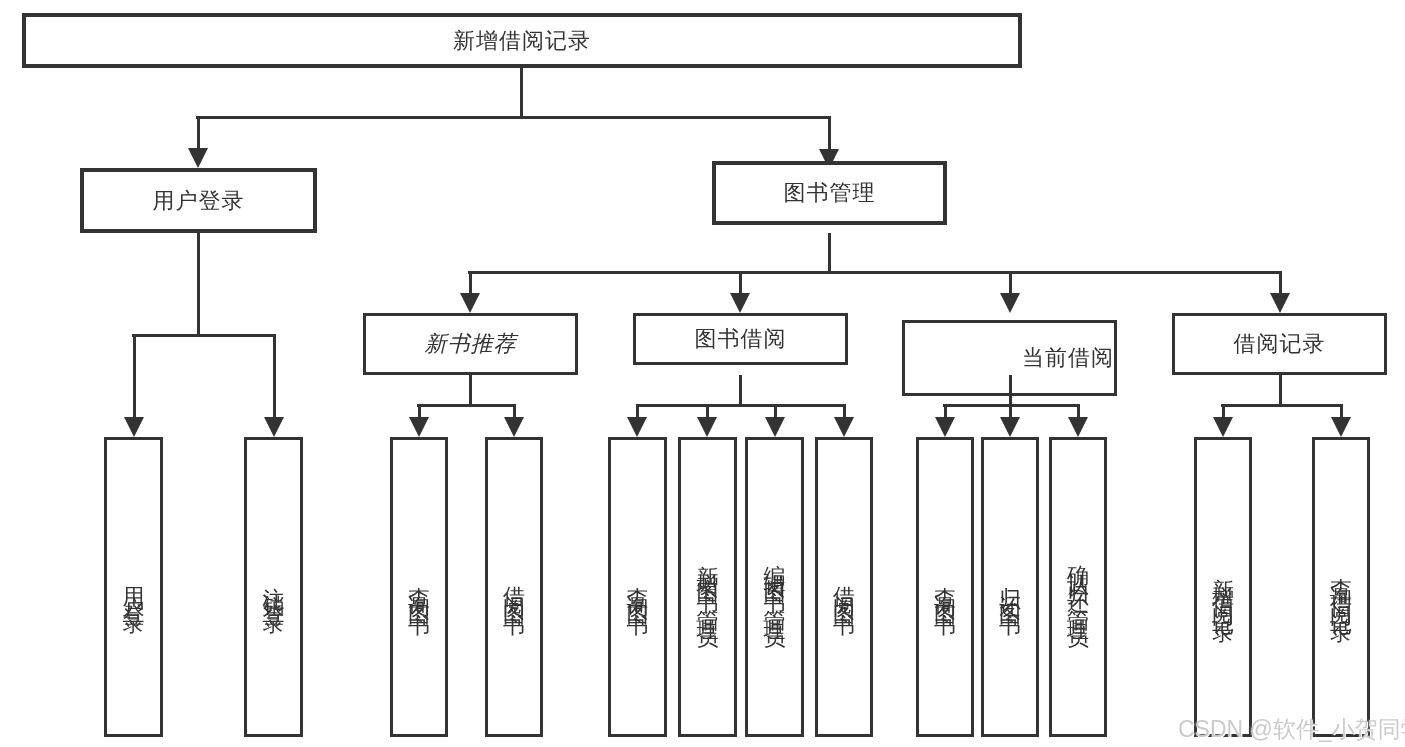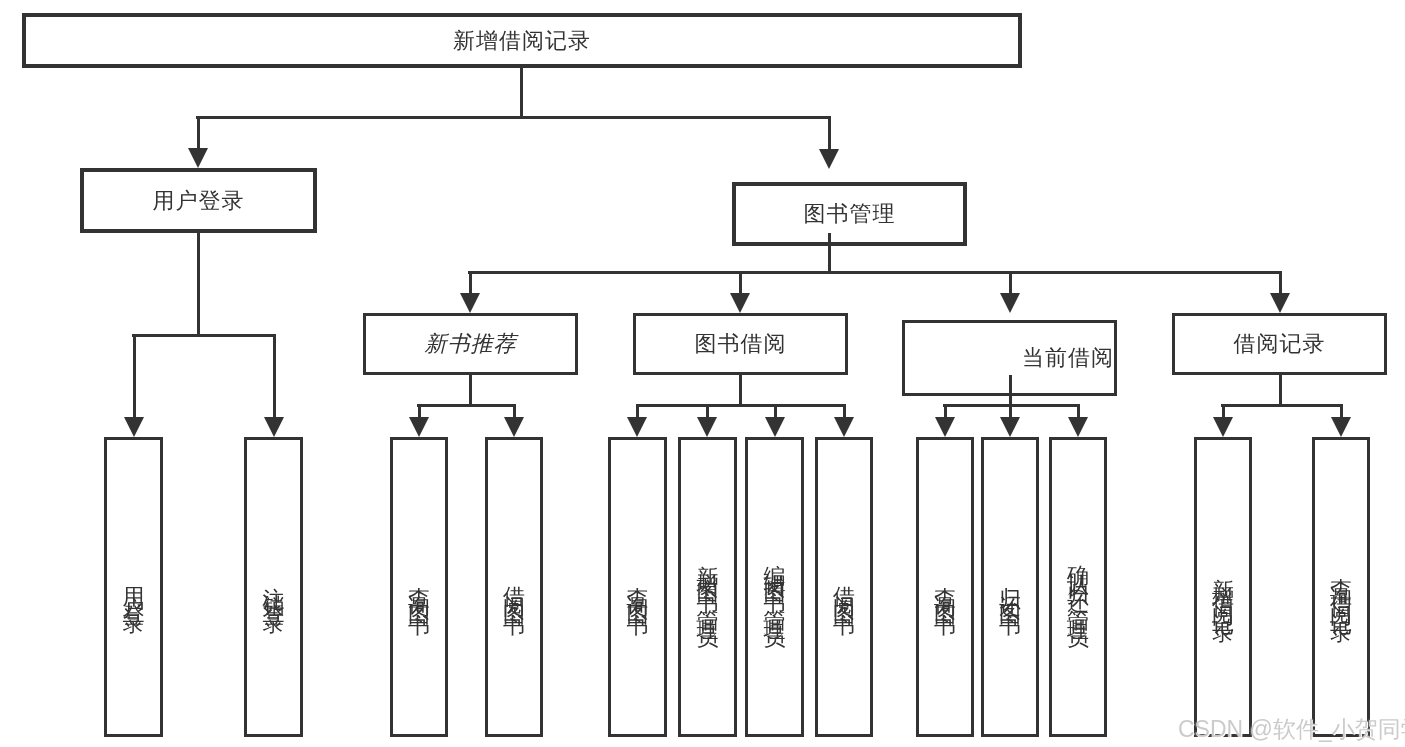--- a/index.html
+++ b/index.html
@@ -75,40 +75,40 @@
   </div>
 
   <div class="vl" style="left:520px;top:68px;height:50px;"></div>
   <div class="hl" style="left:196px;top:116px;width:635px;"></div>
   <div class="arrow" style="left:198px;top:117px;--shaft:31px;"></div>
   <div class="arrow" style="left:829px;top:117px;--shaft:32px;"></div>
 
   <div class="box b4" style="left:80px;top:168px;width:237px;height:65px;">
     <span class="hlabel">用户登录</span>
   </div>
-  <div class="box b4" style="left:712px;top:182px;width:235px;height:64px;margin-left:20px;">
+  <div class="box b4" style="left:712px;top:161px;width:235px;height:64px;">
     <span class="hlabel">图书管理</span>
   </div>
 
   <div class="vl" style="left:197px;top:232px;height:104px;"></div>
   <div class="hl" style="left:132px;top:334px;width:144px;"></div>
   <div class="arrow" style="left:134px;top:335px;--shaft:82px;"></div>
   <div class="arrow" style="left:274px;top:335px;--shaft:82px;"></div>
 
   <div class="vl" style="left:828px;top:233px;height:40px;"></div>
   <div class="hl" style="left:468px;top:271px;width:814px;"></div>
   <div class="arrow" style="left:470px;top:272px;--shaft:21px;"></div>
   <div class="arrow" style="left:740px;top:272px;--shaft:21px;"></div>
   <div class="arrow" style="left:1010px;top:272px;--shaft:21px;"></div>
   <div class="arrow" style="left:1280px;top:272px;--shaft:21px;"></div>
 
   <div class="box" style="left:363px;top:313px;width:215px;height:62px;font-style:italic;">
     <span class="hlabel">新书推荐</span>
   </div>
-  <div class="box" style="left:633px;top:313px;width:215px;height:62px;">
+  <div class="box" style="left:633px;top:313px;width:215px;height:52px;">
     <span class="hlabel">图书借阅</span>
   </div>
   <div class="box" style="left:902px;top:320px;width:215px;height:76px;justify-content:flex-end;">
     <span class="hlabel">当前借阅</span>
   </div>
   <div class="box" style="left:1172px;top:313px;width:215px;height:62px;">
     <span class="hlabel">借阅记录</span>
   </div>
 
   <div class="vl" style="left:469px;top:375px;height:31px;"></div>

